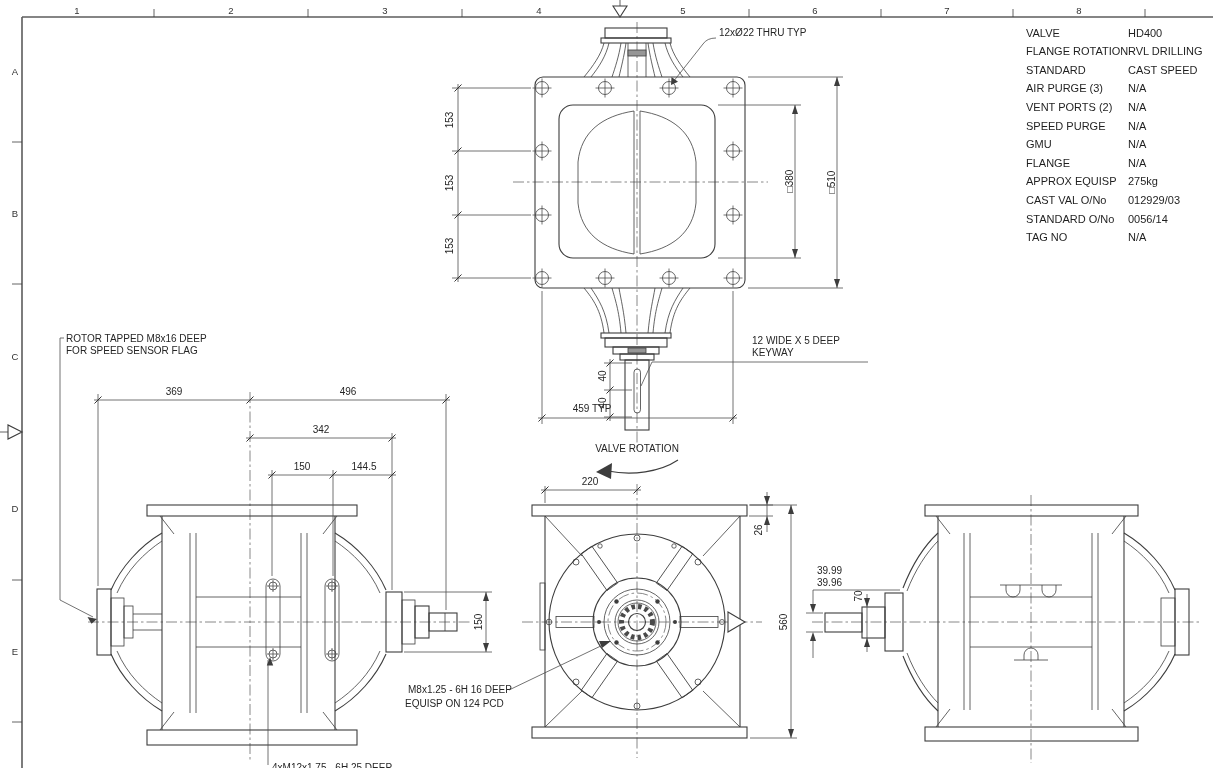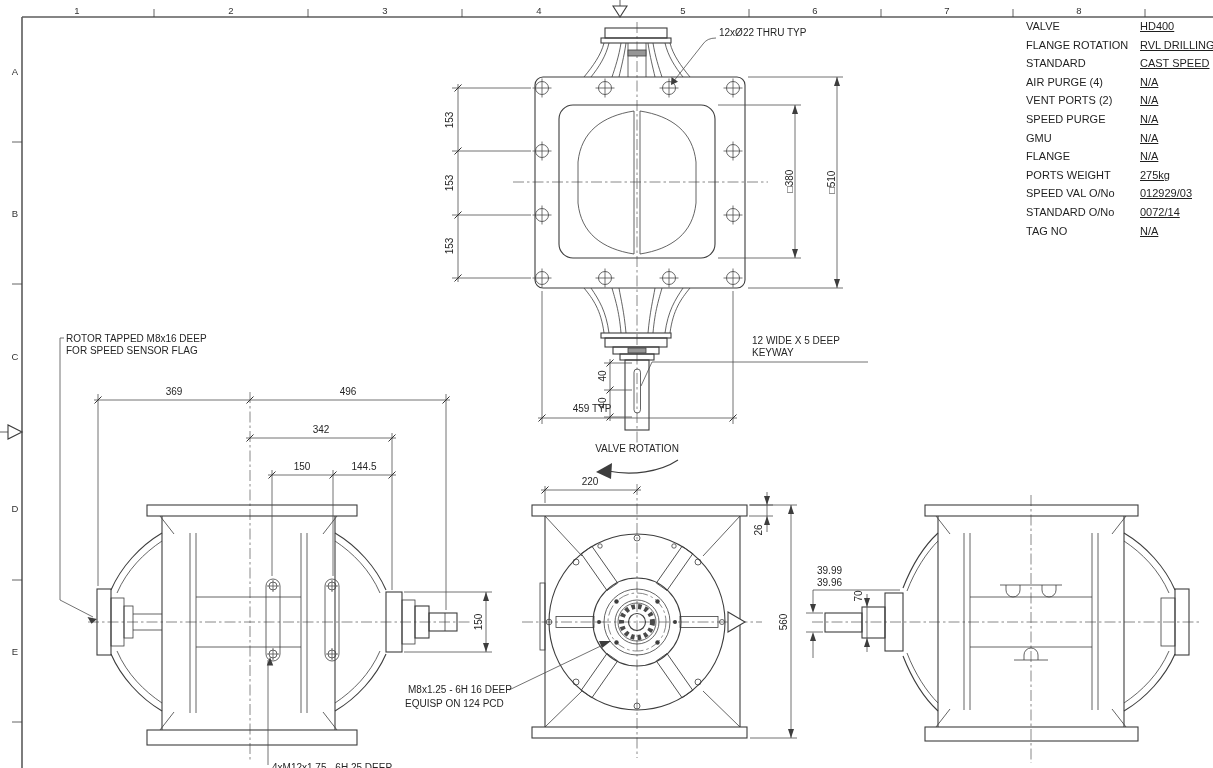--- a/index.html
+++ b/index.html
@@ -13,23 +13,23 @@
   .dimln{fill:none;stroke:#4f4f4f;stroke-width:.8;}
   .cl{fill:none;stroke:#6a6a6a;stroke-width:.8;stroke-dasharray:11 3 2.5 3;}
   .tick{stroke:#333;stroke-width:1;}
   .ar{fill:#3d3d3d;stroke:none;}
   .hatch{fill:#969696;stroke:#3d3d3d;stroke-width:.8;}
   .wf{fill:#fff;stroke:#3d3d3d;stroke-width:1.1;}
   .frame{fill:none;stroke:#5c5c5c;stroke-width:1.6;}
   .balls{fill:none;stroke:#4a4a4a;stroke-width:5;stroke-dasharray:3.5 3.2;}
   
   .info-table{position:absolute;left:1026px;top:20px;width:186px;color:#1f1f1f;font-size:11px;}
-  .trow{display:flex;height:18.6px;align-items:flex-start;gap:12px;}
+  .trow{display:flex;height:18.6px;align-items:flex-end;}
   .tlabel{width:102px;flex:none;white-space:nowrap;}
-  .tval{white-space:nowrap;text-decoration:underline;}
+  .tval{white-space:nowrap;}
 </style>
 </head>
 <body>
 
 <div class="stage">
 <svg width="1213" height="768" viewBox="0 0 1213 768">
 
   <defs>
     <g id="fh">
       <circle r="6.5" class="ln thin"></circle>
@@ -440,49 +440,49 @@
       </div>
     <div class="trow">
         <span class="tlabel">FLANGE ROTATION</span>
         <span class="tval">RVL DRILLING</span>
       </div>
     <div class="trow">
         <span class="tlabel">STANDARD</span>
         <span class="tval">CAST SPEED</span>
       </div>
     <div class="trow">
-        <span class="tlabel">AIR PURGE (4)</span>
+        <span class="tlabel">AIR PURGE (3)</span>
         <span class="tval">N/A</span>
       </div>
     <div class="trow">
         <span class="tlabel">VENT PORTS (2)</span>
         <span class="tval">N/A</span>
       </div>
     <div class="trow">
         <span class="tlabel">SPEED PURGE</span>
         <span class="tval">N/A</span>
       </div>
     <div class="trow">
         <span class="tlabel">GMU</span>
         <span class="tval">N/A</span>
       </div>
     <div class="trow">
         <span class="tlabel">FLANGE</span>
         <span class="tval">N/A</span>
       </div>
     <div class="trow">
-        <span class="tlabel">PORTS WEIGHT</span>
+        <span class="tlabel">APPROX EQUISP</span>
         <span class="tval">275kg</span>
       </div>
     <div class="trow">
-        <span class="tlabel">SPEED VAL O/No</span>
+        <span class="tlabel">CAST VAL O/No</span>
         <span class="tval">012929/03</span>
       </div>
     <div class="trow">
         <span class="tlabel">STANDARD O/No</span>
-        <span class="tval">0072/14</span>
+        <span class="tval">0056/14</span>
       </div>
     <div class="trow">
         <span class="tlabel">TAG NO</span>
         <span class="tval">N/A</span>
       </div>
   </div>
 </div>
 
 </body></html>

